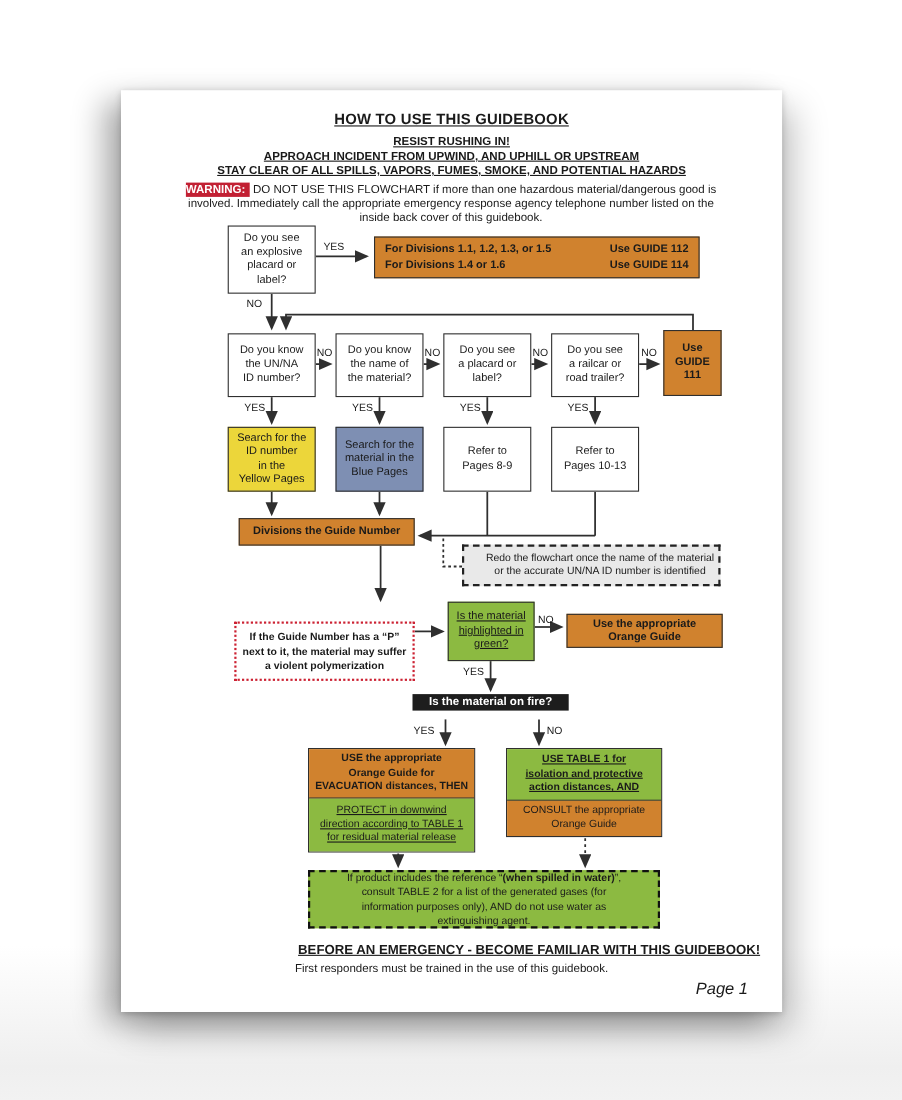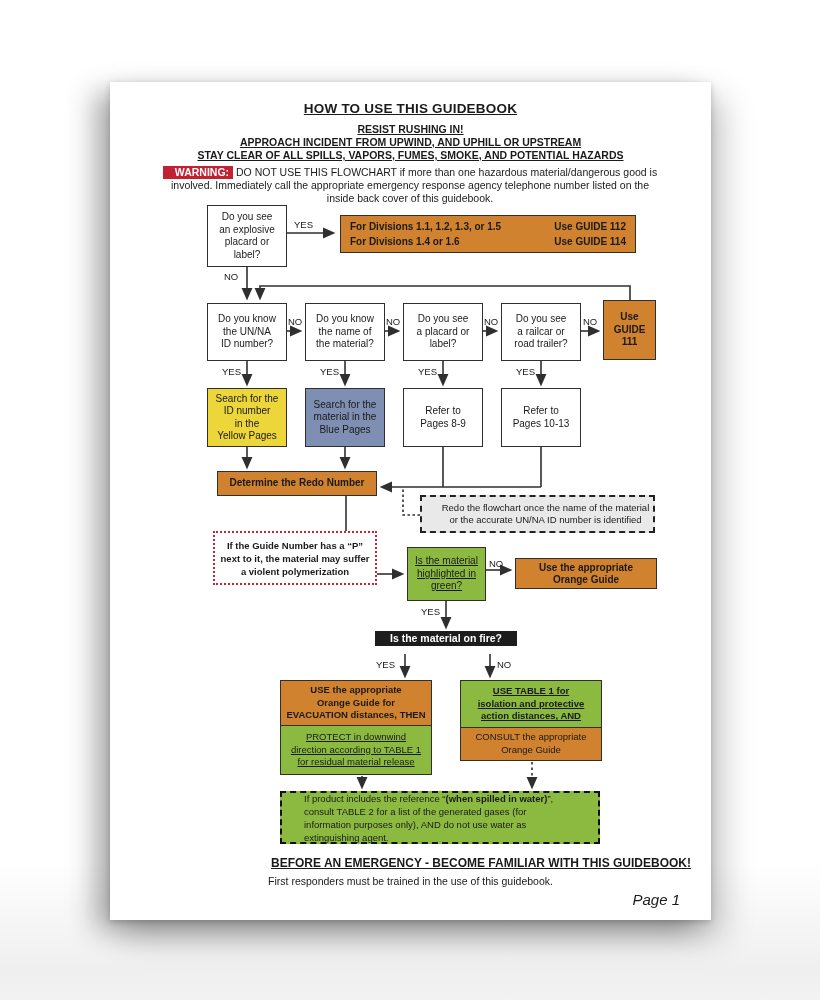--- a/index.html
+++ b/index.html
@@ -7,41 +7,41 @@
           font-family:"Liberation Sans",sans-serif;color:#1a1a1a;
           background:linear-gradient(180deg,#ffffff 0%,#ffffff 86%,#efefef 97%,#f2f2f2 100%);}
   #page{position:absolute;left:110px;top:82px;width:601px;height:838px;background:#fff;
         box-shadow:-16px 10px 26px rgba(0,0,0,.30), 12px 16px 30px rgba(0,0,0,.22), 0 2px 6px rgba(0,0,0,.18);}
   .abs{position:absolute;}
   
   .hdr{left:130px;width:561px;text-align:center;}
   .title{top:101px;font-size:13.5px;font-weight:bold;text-decoration:underline;letter-spacing:.2px;}
   .rule{font-size:10.5px;font-weight:bold;text-decoration:underline;}
   .warn{top:166px;left:160px;width:500px;text-align:center;font-size:10.5px;line-height:13px;}
-  .warn-badge{background:#c22033;color:#fff;font-weight:bold;padding:0 4px 1px 12px;}
+  .warn-badge{background:#c22033;color:#fff;font-weight:bold;padding:0 4px 1px 0;}
   
   .box{position:absolute;box-sizing:border-box;border:1.5px solid #2f2f2f;background:#fff;
        display:flex;align-items:center;justify-content:center;text-align:center;
        font-size:10px;line-height:12.5px;white-space:pre-line;}
   .bold{font-weight:bold;}
   .orange{background:#d0822e;}
   .yellow{background:#ecd63a;}
   .blue{background:#7e8fb3;}
   .green{background:#8cba41;text-decoration:underline;}
   .blackbox{background:#1d1d1d;color:#fff;border:none;font-weight:bold;font-size:10.5px;}
   .graynote{background:#e9e9e9;border:2px dashed #222;font-size:9.5px;line-height:12px;padding-left:16px;}
   .rednote{background:#fff;border:2px dotted #cc2233;font-weight:bold;font-size:9.5px;line-height:13px;}
   .gbox-rows{flex-direction:column;align-items:stretch;justify-content:center;padding:2px 9px;white-space:normal;}
   .grow{display:flex;justify-content:space-between;font-weight:bold;line-height:15px;}
   .combo{position:absolute;box-sizing:border-box;border:1.5px solid #2f2f2f;display:flex;flex-direction:column;}
   .combo>div{box-sizing:border-box;display:flex;align-items:center;justify-content:center;
              text-align:center;font-size:9.5px;line-height:12.5px;white-space:pre-line;}
   .combo .top{border-bottom:1.5px solid #2f2f2f;}
   .waternote{background:#8cba41;border:2px dashed #111;font-size:9.5px;line-height:13px;
-             display:flex;align-items:center;justify-content:center;
+             display:flex;align-items:center;justify-content:center;text-align:center;
              box-sizing:border-box;padding:3px 22px;white-space:normal;}
   .lbl{position:absolute;font-size:9.5px;color:#1a1a1a;}
   
   .f1{top:856px;font-size:12px;font-weight:bold;text-decoration:underline;text-align:right;}
   .f2{top:875px;font-size:10.5px;}
   .pg{top:891px;left:600px;width:80px;text-align:right;font-size:15px;font-style:italic;}
   svg.wires{position:absolute;left:0;top:0;pointer-events:none;}
 </style>
 </head>
 <body>
@@ -135,24 +135,24 @@
 in the
 Yellow Pages</div>
   <div class="box blue" style="left:305px;top:388px;width:80px;height:59px;">Search for the
 material in the
 Blue Pages</div>
   <div class="box" style="left:403px;top:388px;width:80px;height:59px;">Refer to
 Pages 8-9</div>
   <div class="box" style="left:501px;top:388px;width:80px;height:59px;">Refer to
 Pages 10-13</div>
 
-  <div class="box orange bold" style="left:217px;top:471px;width:160px;height:25px;">Determine the Redo Number</div>
+  <div class="box orange bold" style="left:217px;top:471px;width:160px;height:25px;">Divisions the Guide Number</div>
   <div class="box graynote" style="left:420px;top:495px;width:235px;height:38px;">Redo the flowchart once the name of the material
 or the accurate UN/NA ID number is identified</div>
-  <div class="box rednote" style="left:213px;top:531px;width:164px;height:54px;">If the Guide Number has a “P”
+  <div class="box rednote" style="left:213px;top:565px;width:164px;height:54px;">If the Guide Number has a “P”
 next to it, the material may suffer
 a violent polymerization</div>
   <div class="box green" style="left:407px;top:547px;width:79px;height:54px;">Is the material
 highlighted in
 green?</div>
   <div class="box orange bold" style="left:515px;top:558px;width:142px;height:31px;line-height:12px;">Use the appropriate
 Orange Guide</div>
   <div class="lbl" style="left:489px;top:558px;">NO</div>
   <div class="lbl" style="left:421px;top:606px;">YES</div>
 

